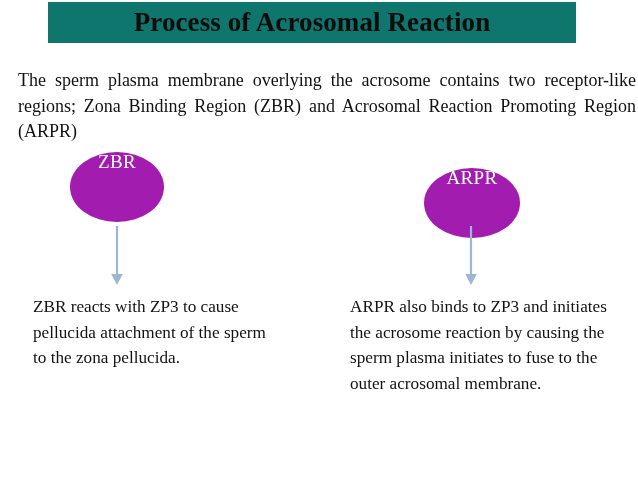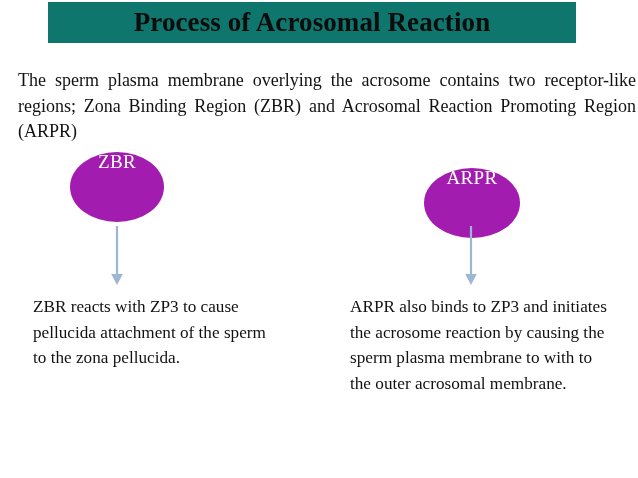--- a/index.html
+++ b/index.html
@@ -137,13 +137,13 @@
   <path d="M 4.2 48 L 10 59 L 15.8 48 Z" fill="#9DB6D4"></path>
 </svg>
 
 <svg id="arrow-arpr" class="flow-arrow" viewBox="0 0 20 62">
   <line x1="10" y1="0" x2="10" y2="50" stroke="#9DB6D4" stroke-width="2.2"></line>
   <path d="M 4.2 48 L 10 59 L 15.8 48 Z" fill="#9DB6D4"></path>
 </svg>
 
 <div id="desc-zbr" class="desc-block">ZBR reacts with ZP3 to cause pellucida attachment of the sperm to the zona pellucida.</div>
 
-<div id="desc-arpr" class="desc-block">ARPR also binds to ZP3 and initiates the acrosome reaction by causing the sperm plasma membrane to with to the outer acrosomal membrane.</div>
+<div id="desc-arpr" class="desc-block">ARPR also binds to ZP3 and initiates the acrosome reaction by causing the sperm plasma initiates to fuse to the outer acrosomal membrane.</div>
 
 </body></html>

